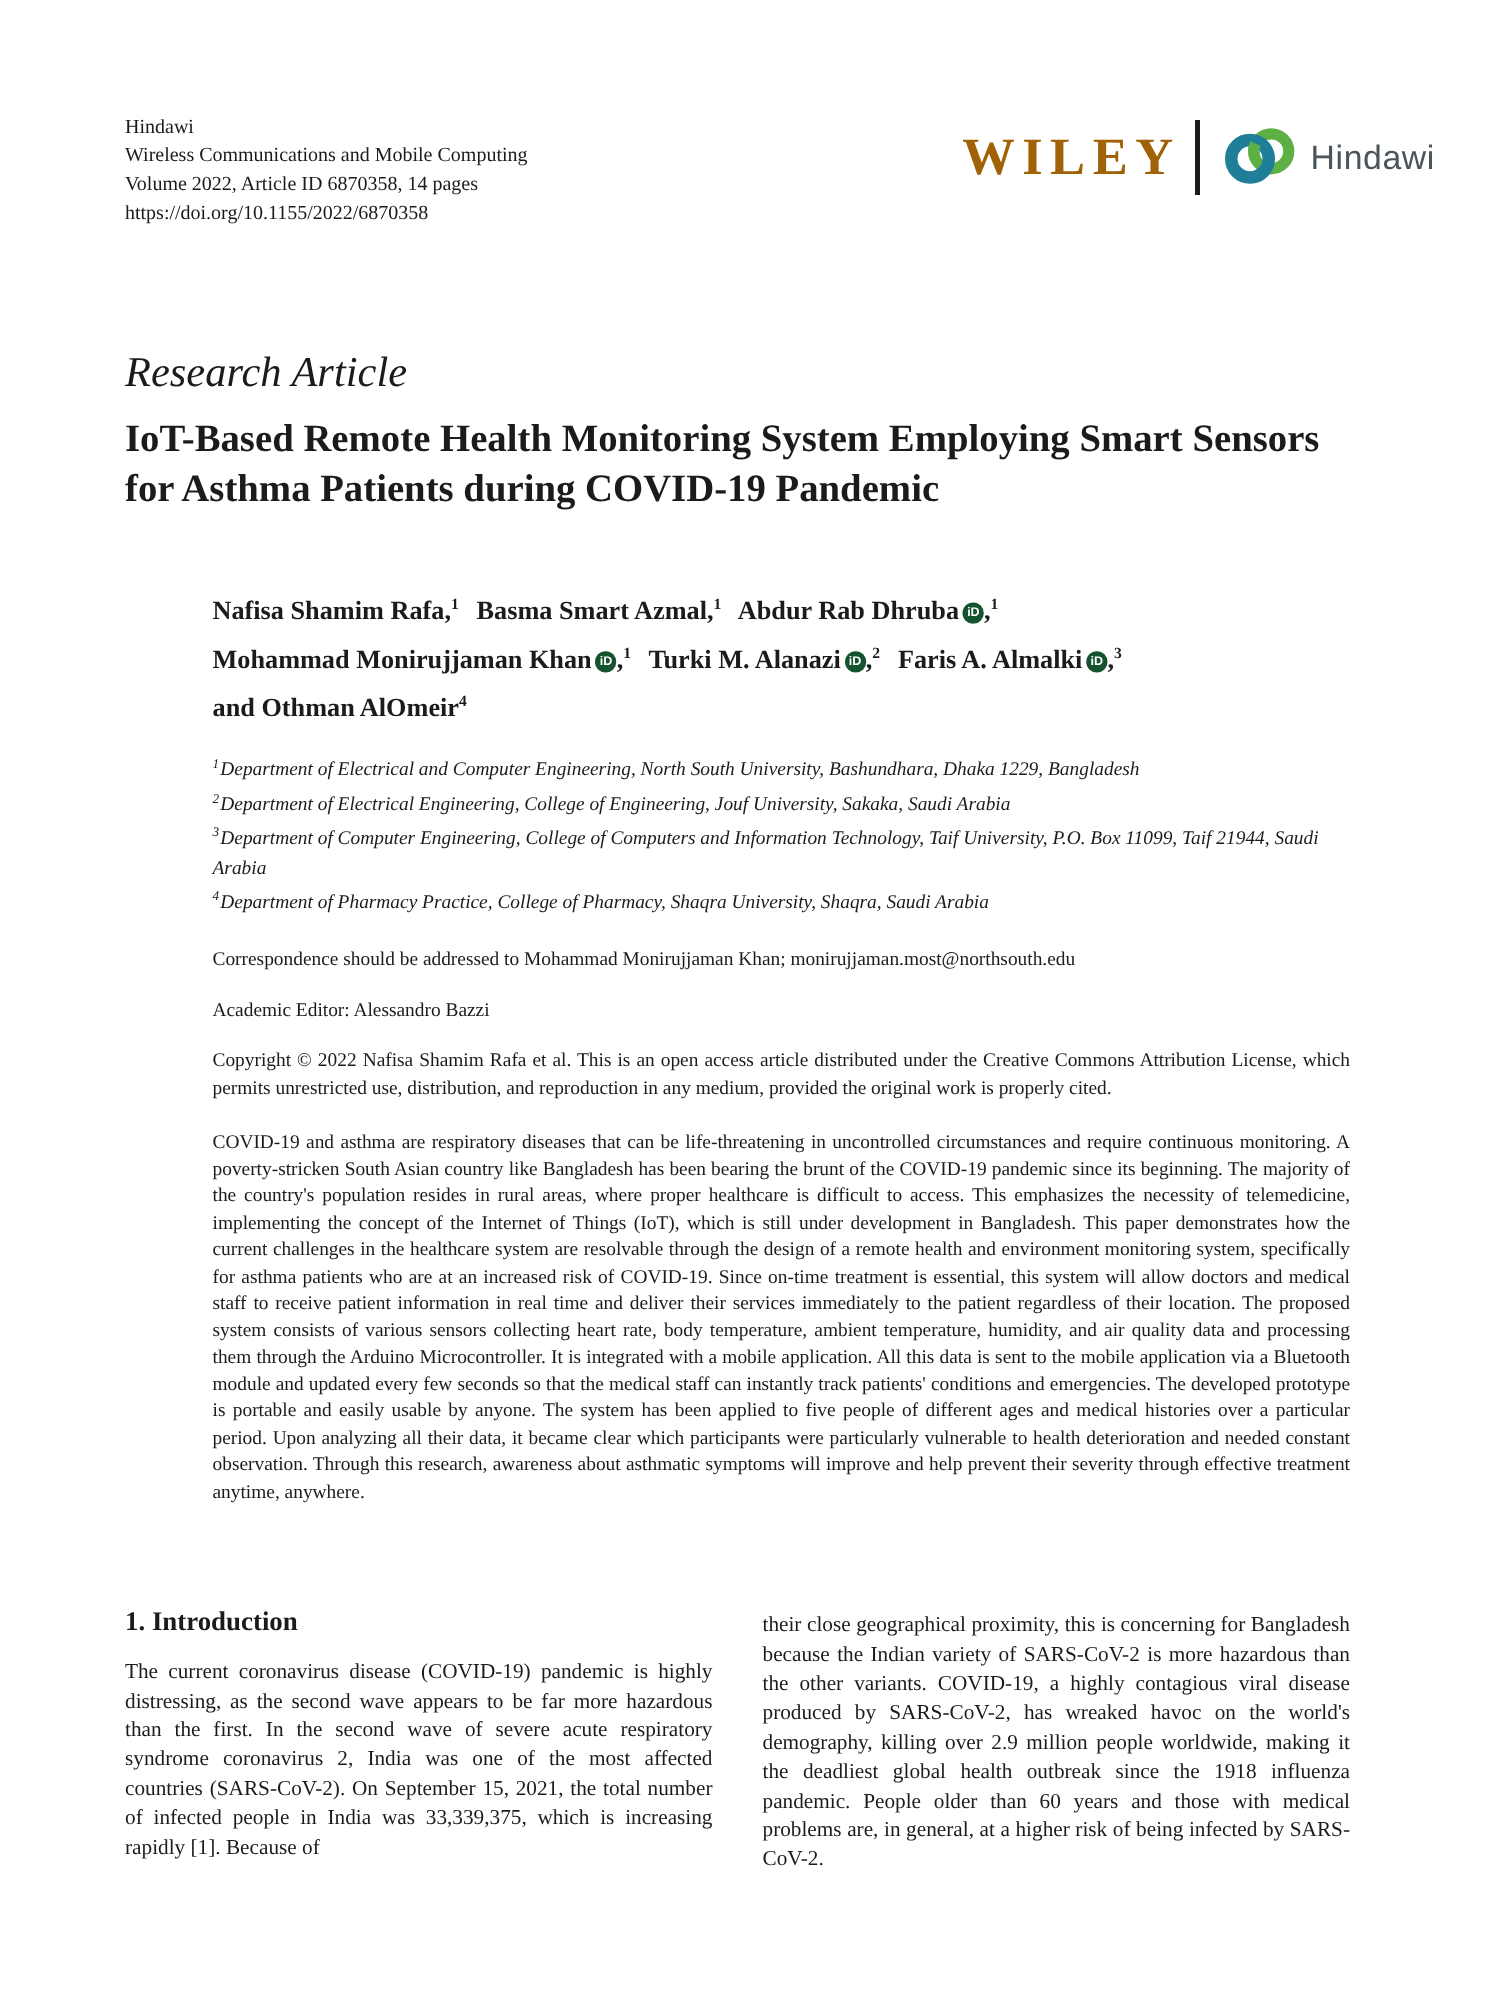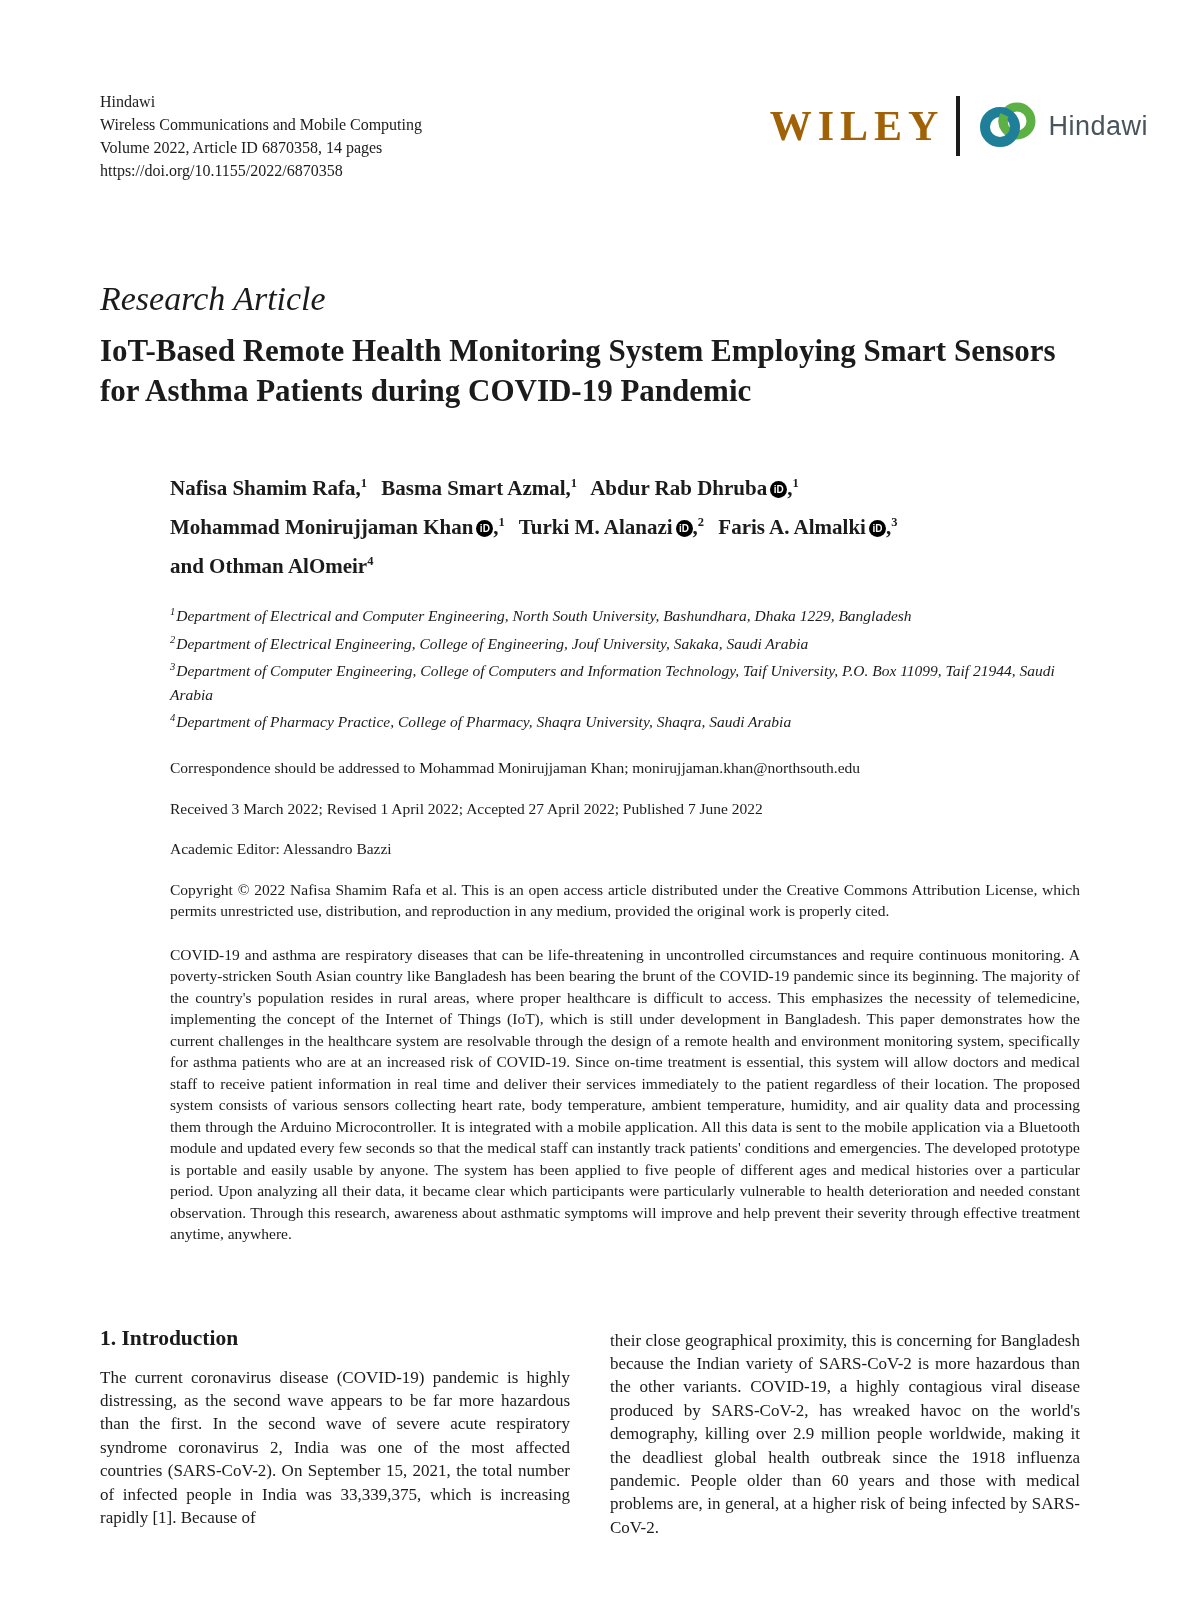--- a/index.html
+++ b/index.html
@@ -34,21 +34,21 @@
     font-weight:bold; max-width:975px;
   }
 
   
   .front { margin-left:70px; max-width:910px; }
   .authors { margin-top:55px; font-size:21px; font-weight:bold; line-height:34px; }
   .author { margin-right:9px; white-space:nowrap; }
   .author sup { font-size:12.5px; }
   .orcid-icon {
     display:inline-block; width:17px; height:17px; border-radius:50%;
-    background:#000000; color:#ffffff; text-align:center;
+    background:#14532d; color:#ffffff; text-align:center;
     font-family:"Liberation Sans", sans-serif; font-size:10px; font-weight:bold;
     line-height:17px; margin-left:3px; vertical-align:2px;
   }
   .affiliations { margin-top:17px; font-size:15.5px; font-style:italic; line-height:23.5px; }
   .affil sup { font-size:10.5px; margin-right:1px; }
   .front-line { margin-top:19px; font-size:15.5px; line-height:21.5px; }
   .correspondence { margin-top:23px; }
   .copyright { text-align:justify; }
   .abstract { margin-top:22px; text-align:justify; }
 
@@ -104,22 +104,21 @@
       </div>
     </div>
 
     <div class="affiliations">
       <div class="affil"><sup>1</sup><span>Department of Electrical and Computer Engineering, North South University, Bashundhara, Dhaka 1229, Bangladesh</span></div>
       <div class="affil"><sup>2</sup><span>Department of Electrical Engineering, College of Engineering, Jouf University, Sakaka, Saudi Arabia</span></div>
       <div class="affil"><sup>3</sup><span>Department of Computer Engineering, College of Computers and Information Technology, Taif University, P.O. Box 11099, Taif 21944, Saudi Arabia</span></div>
       <div class="affil"><sup>4</sup><span>Department of Pharmacy Practice, College of Pharmacy, Shaqra University, Shaqra, Saudi Arabia</span></div>
     </div>
 
-    <p class="front-line correspondence">Correspondence should be addressed to Mohammad Monirujjaman Khan; monirujjaman.khan@northsouth.edu</p>
-    <p class="front-line">Received 3 March 2022; Revised 1 April 2022; Accepted 27 April 2022; Published 7 June 2022</p>
+    <p class="front-line correspondence">Correspondence should be addressed to Mohammad Monirujjaman Khan; monirujjaman.most@northsouth.edu</p>
     <p class="front-line">Academic Editor: Alessandro Bazzi</p>
     <p class="front-line copyright">Copyright © 2022 Nafisa Shamim Rafa et al. This is an open access article distributed under the Creative Commons Attribution License, which permits unrestricted use, distribution, and reproduction in any medium, provided the original work is properly cited.</p>
     <p class="front-line abstract">COVID-19 and asthma are respiratory diseases that can be life-threatening in uncontrolled circumstances and require continuous monitoring. A poverty-stricken South Asian country like Bangladesh has been bearing the brunt of the COVID-19 pandemic since its beginning. The majority of the country's population resides in rural areas, where proper healthcare is difficult to access. This emphasizes the necessity of telemedicine, implementing the concept of the Internet of Things (IoT), which is still under development in Bangladesh. This paper demonstrates how the current challenges in the healthcare system are resolvable through the design of a remote health and environment monitoring system, specifically for asthma patients who are at an increased risk of COVID-19. Since on-time treatment is essential, this system will allow doctors and medical staff to receive patient information in real time and deliver their services immediately to the patient regardless of their location. The proposed system consists of various sensors collecting heart rate, body temperature, ambient temperature, humidity, and air quality data and processing them through the Arduino Microcontroller. It is integrated with a mobile application. All this data is sent to the mobile application via a Bluetooth module and updated every few seconds so that the medical staff can instantly track patients' conditions and emergencies. The developed prototype is portable and easily usable by anyone. The system has been applied to five people of different ages and medical histories over a particular period. Upon analyzing all their data, it became clear which participants were particularly vulnerable to health deterioration and needed constant observation. Through this research, awareness about asthmatic symptoms will improve and help prevent their severity through effective treatment anytime, anywhere.</p>
   </div>
 
   <section class="body-section">
     <div class="col">
       <h2 class="section-heading">1. Introduction</h2>
       <p class="body-text">The current coronavirus disease (COVID-19) pandemic is highly distressing, as the second wave appears to be far more hazardous than the first. In the second wave of severe acute respiratory syndrome coronavirus 2, India was one of the most affected countries (SARS-CoV-2). On September 15, 2021, the total number of infected people in India was 33,339,375, which is increasing rapidly [1]. Because of</p>
     </div>

